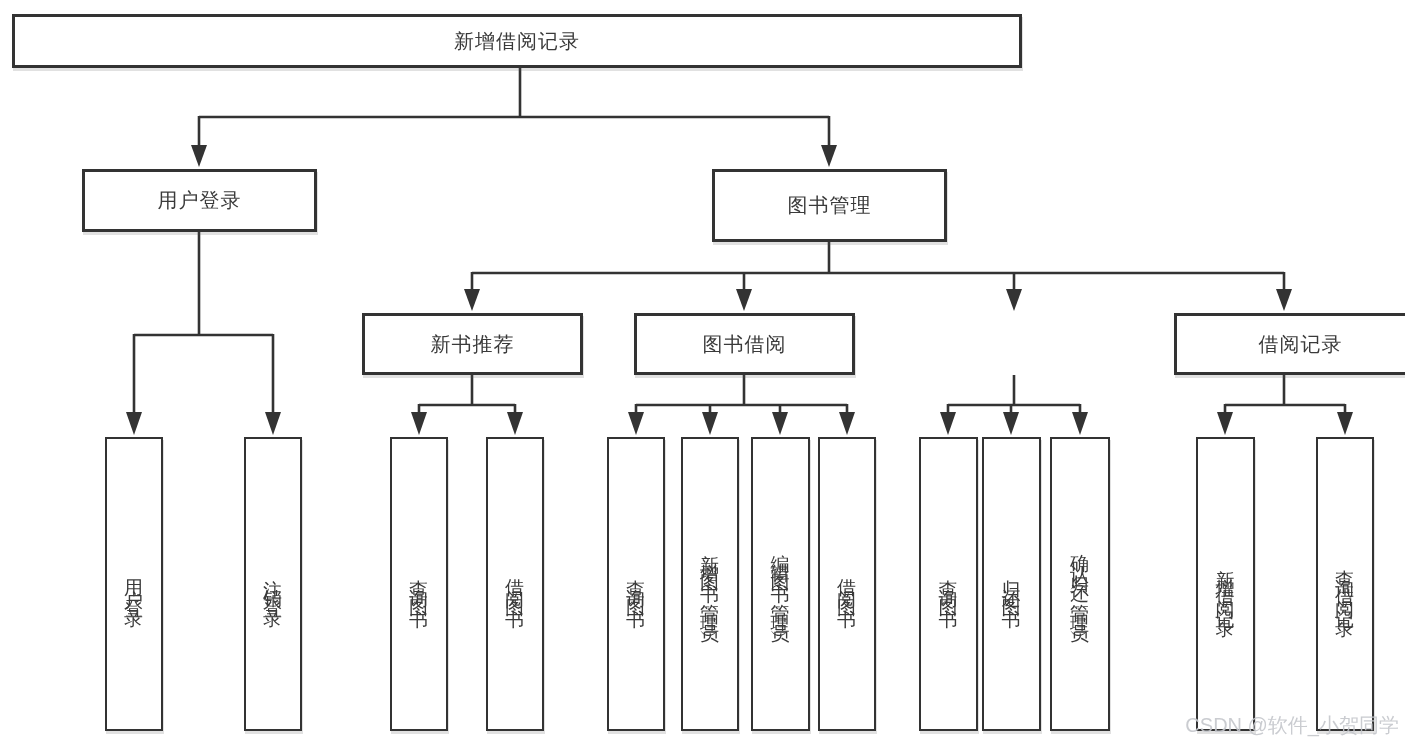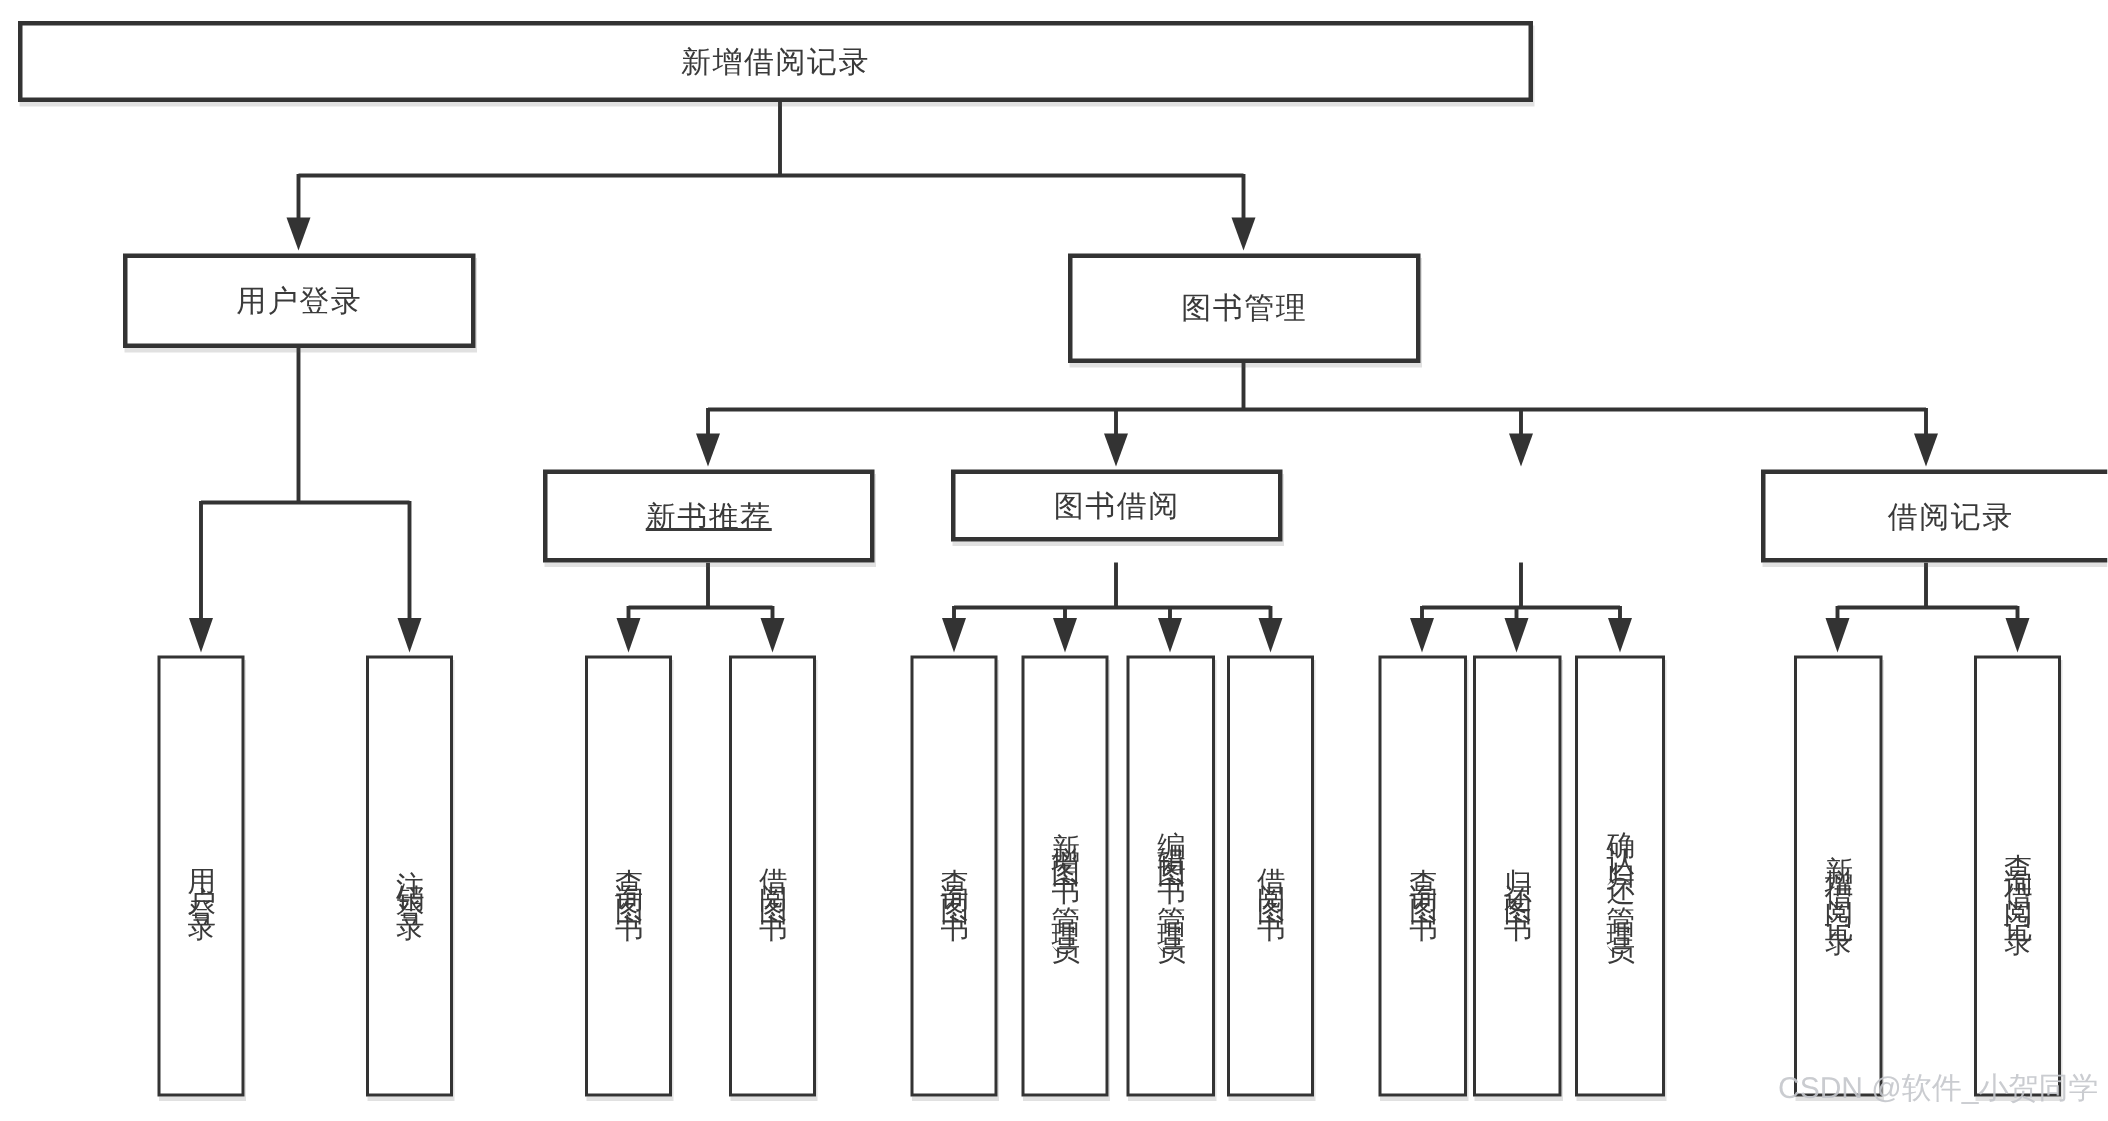--- a/index.html
+++ b/index.html
@@ -41,22 +41,22 @@
     box-shadow: 1px 3px 0 rgba(90,90,90,0.18);
   }
   .node .lbl {
     font-size: 20px;
     letter-spacing: 1px;
     white-space: nowrap;
   }
   .n-root { left: 12px;  top: 14px;  width: 1010px; height: 54px; }
   .n-login{ left: 82px;  top: 169px; width: 235px;  height: 63px; }
   .n-mgmt { left: 712px; top: 169px; width: 235px;  height: 73px; }
-  .n-l3a  { left: 362px; top: 313px; width: 221px;  height: 62px; text-decoration: underline; }
-  .n-l3b  { left: 634px; top: 313px; width: 221px;  height: 48px; }
+  .n-l3a  { left: 362px; top: 313px; width: 221px;  height: 62px; }
+  .n-l3b  { left: 634px; top: 313px; width: 221px;  height: 62px; }
   .n-l3c  { left: 904px; top: 313px; width: 221px;  height: 62px; }
   .n-l3d  { left: 1174px;top: 313px; width: 253px;  height: 62px; }
   .leaf {
     position: absolute;
     top: 437px;
     height: 294px;
     width: 58px;
     background: #ffffff;
     border: 2.5px solid var(--line, #333333);
     display: flex;

